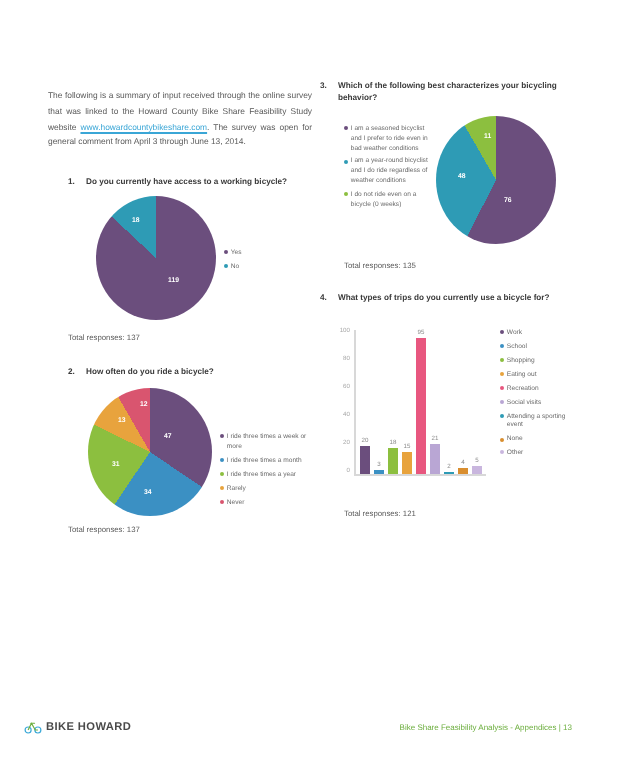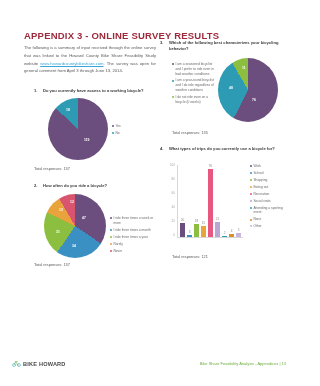--- a/index.html
+++ b/index.html
@@ -41,21 +41,20 @@
   .footer-logo{position:absolute;left:12px;top:359px;display:flex;align-items:center;}
   .footer-logo .mark{width:9px;height:9px;margin-right:2px;}
   .footer-logo .txt{font-size:5.6px;font-weight:bold;color:#4a4a4a;letter-spacing:0.2px;}
   .footer-right{position:absolute;right:12px;top:361px;font-size:4px;color:#6cae3e;white-space:nowrap;}
 </style>
 </head>
 <body>
 
 <div class="page">
 
-  <div class="title">APPENDIX 3 - ONLINE SURVEY RESULTS</div>
 
   <div class="intro">
     <span>The following is a summary of input received through the online survey that was linked to the Howard County Bike Share Feasibility Study website </span><a href="#">www.howardcountybikeshare.com</a><span>. The survey was open for general comment from April 3 through June 13, 2014.</span>
   </div>
 
   <div class="question" style="left:34px;top:88px;width:122px;">
     <span class="qnum">1.</span><span class="qtext">Do you currently have access to a working bicycle?</span>
   </div>
 
   <div style="position:absolute;left:48px;top:98px;width:60px;height:62px;">

